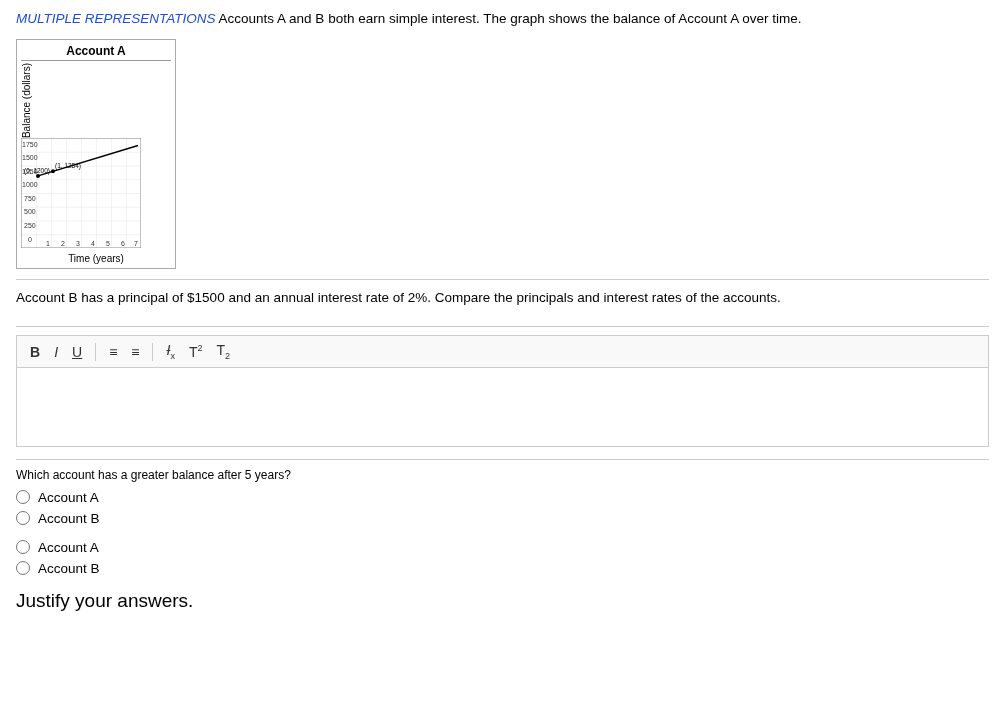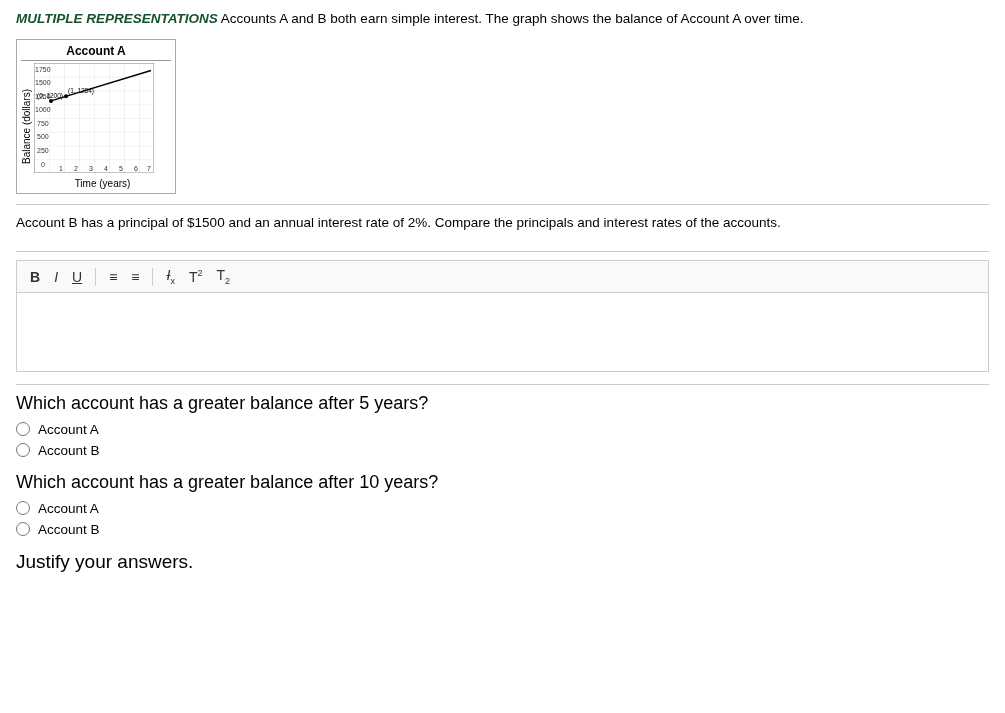--- a/index.html
+++ b/index.html
@@ -11,23 +11,23 @@
       width: 1005px;
       min-height: 713px;
       padding: 10px 16px;
     }
     .intro-text {
       font-size: 13.5px;
       line-height: 1.4;
       margin-bottom: 10px;
     }
     .multiple-reps {
-      font-weight: bold;
+      font-weight: normal;
       font-style: italic;
-      color: #14532d;
+      color: #1d4ed8;
     }
     .graph-section {
       display: flex;
       align-items: flex-start;
       margin-bottom: 10px;
     }
     .graph-container {
       border: 1px solid #aaa;
       padding: 4px;
       width: 160px;
@@ -35,20 +35,21 @@
     .graph-title {
       text-align: center;
       font-size: 12px;
       font-weight: bold;
       border-bottom: 1px solid #999;
       margin-bottom: 2px;
       padding-bottom: 2px;
     }
     .graph-inner {
       display: flex;
+      flex-direction: column;
       align-items: stretch;
     }
     .y-axis-label {
       writing-mode: vertical-rl;
       transform: rotate(180deg);
       font-size: 10px;
       text-align: center;
       margin-right: 2px;
       white-space: nowrap;
     }
@@ -101,21 +102,21 @@
       border: 1px solid #ccc;
       min-height: 80px;
       padding: 8px;
       margin-bottom: 12px;
       background: #fff;
     }
     .question-section {
       margin-bottom: 14px;
     }
     .question-text {
-      font-size: 18px;
+      font-size: 12px;
       margin-bottom: 8px;
     }
     .radio-option {
       display: flex;
       align-items: center;
       margin-bottom: 6px;
       font-size: 13.5px;
     }
     .radio-option input[type="radio"] {
       margin-right: 8px;
@@ -218,21 +219,20 @@
     <input type="radio" name="q1" style="">
     <span>Account A</span>
   </div>
   <div class="radio-option">
     <input type="radio" name="q1" style="">
     <span>Account B</span>
   </div>
 </div>
 
 <div class="question-section">
-  <div class="question-text">Which account has a greater balance after 10 years?</div>
   <div class="radio-option">
     <input type="radio" name="q2" style="">
     <span>Account A</span>
   </div>
   <div class="radio-option">
     <input type="radio" name="q2" style="">
     <span>Account B</span>
   </div>
 </div>
 

